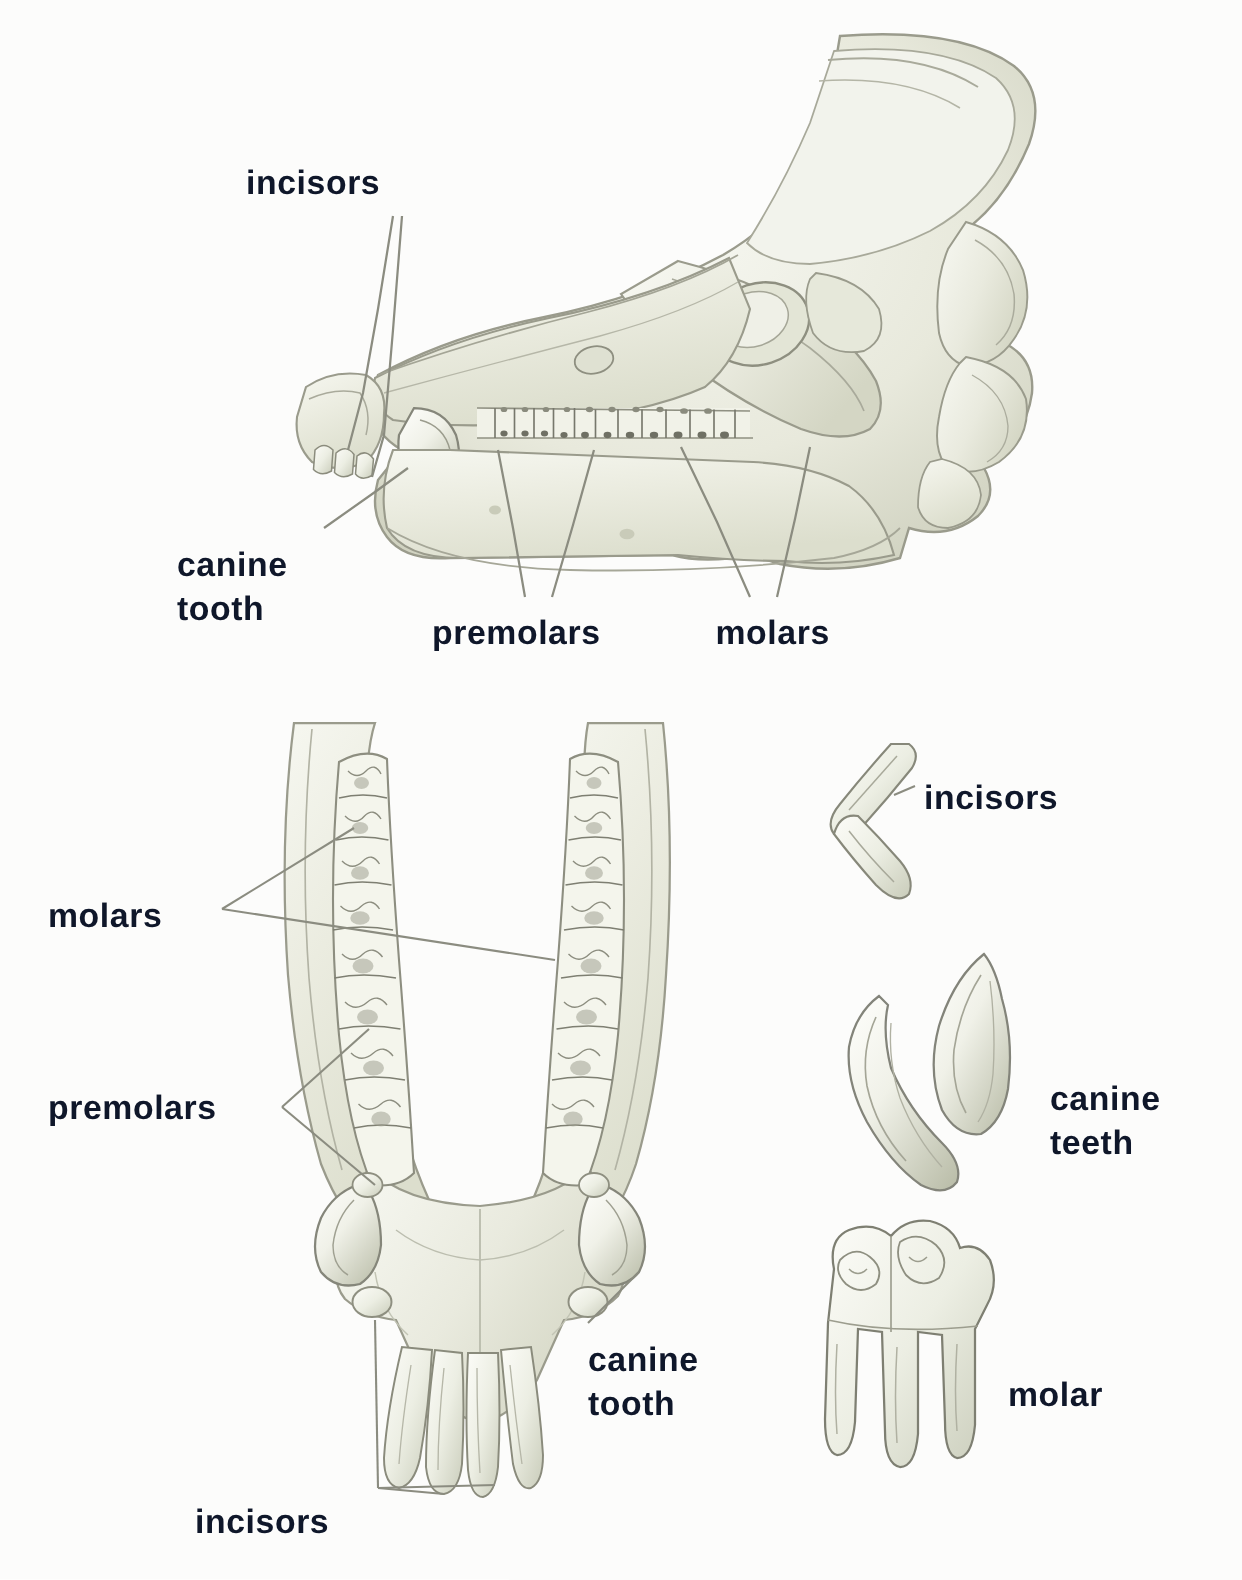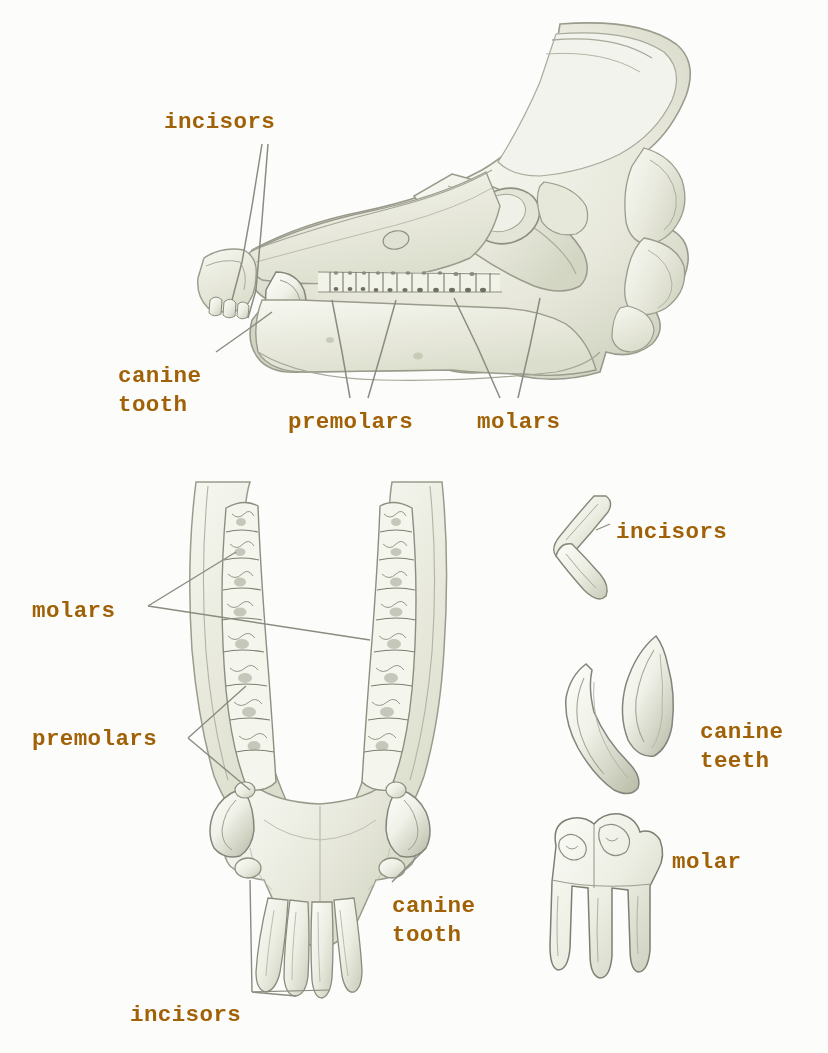--- a/index.html
+++ b/index.html
@@ -17,22 +17,22 @@
   }
   #figure-svg {
     position: absolute;
     left: 0;
     top: 0;
     width: 828px;
     height: 1053px;
   }
   .lbl {
     position: absolute;
-    color: #a16207;
-    font-family: Liberation Mono, monospace;
+    color: #0f172a;
+    font-family: Liberation Sans, sans-serif;
     font-size: 22.5px;
     font-weight: 600;
     letter-spacing: 0.4px;
     line-height: 1.28;
     white-space: pre;
     text-shadow: 0 0 2px #fdfdfc, 0 0 3px #fdfdfc;
     user-select: none;
   }
   .lbl.two-line { line-height: 1.3; }
 </style>
@@ -388,15 +388,15 @@
   <div class="lbl two-line" style="left:392px; top:892px;">canine
 tooth</div>
 
   <div class="lbl" style="left:130px; top:1001px;">incisors</div>
 
   <div class="lbl" style="left:616px; top:518px;">incisors</div>
 
   <div class="lbl two-line" style="left:700px; top:718px;">canine
 teeth</div>
 
-  <div class="lbl" style="left:672px; top:848px;">molar</div>
+  <div class="lbl" style="left:672px; top:916px;">molar</div>
 
 </div>
 
 </body></html>

